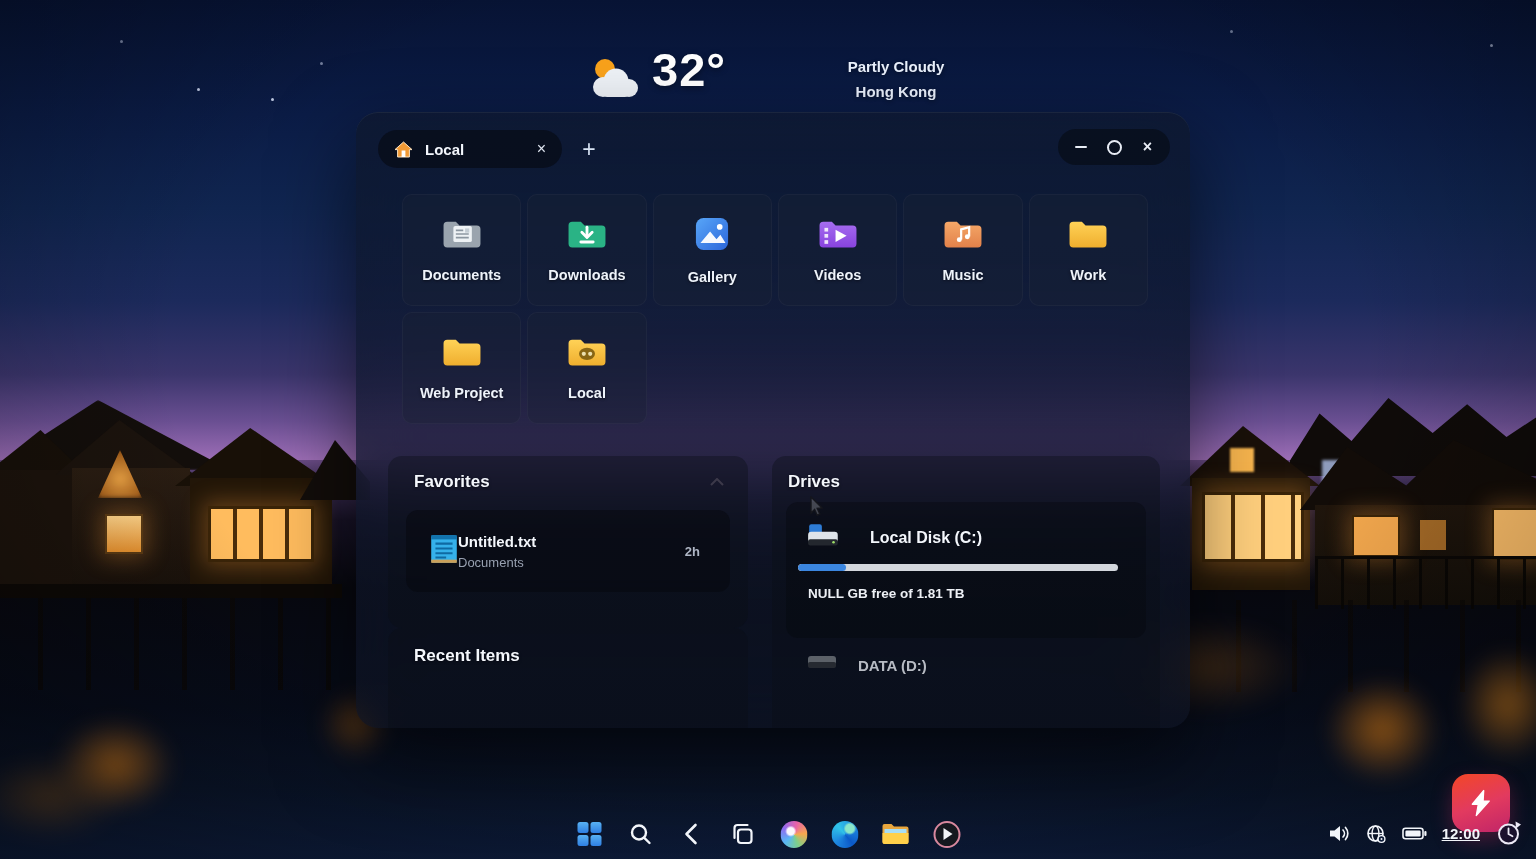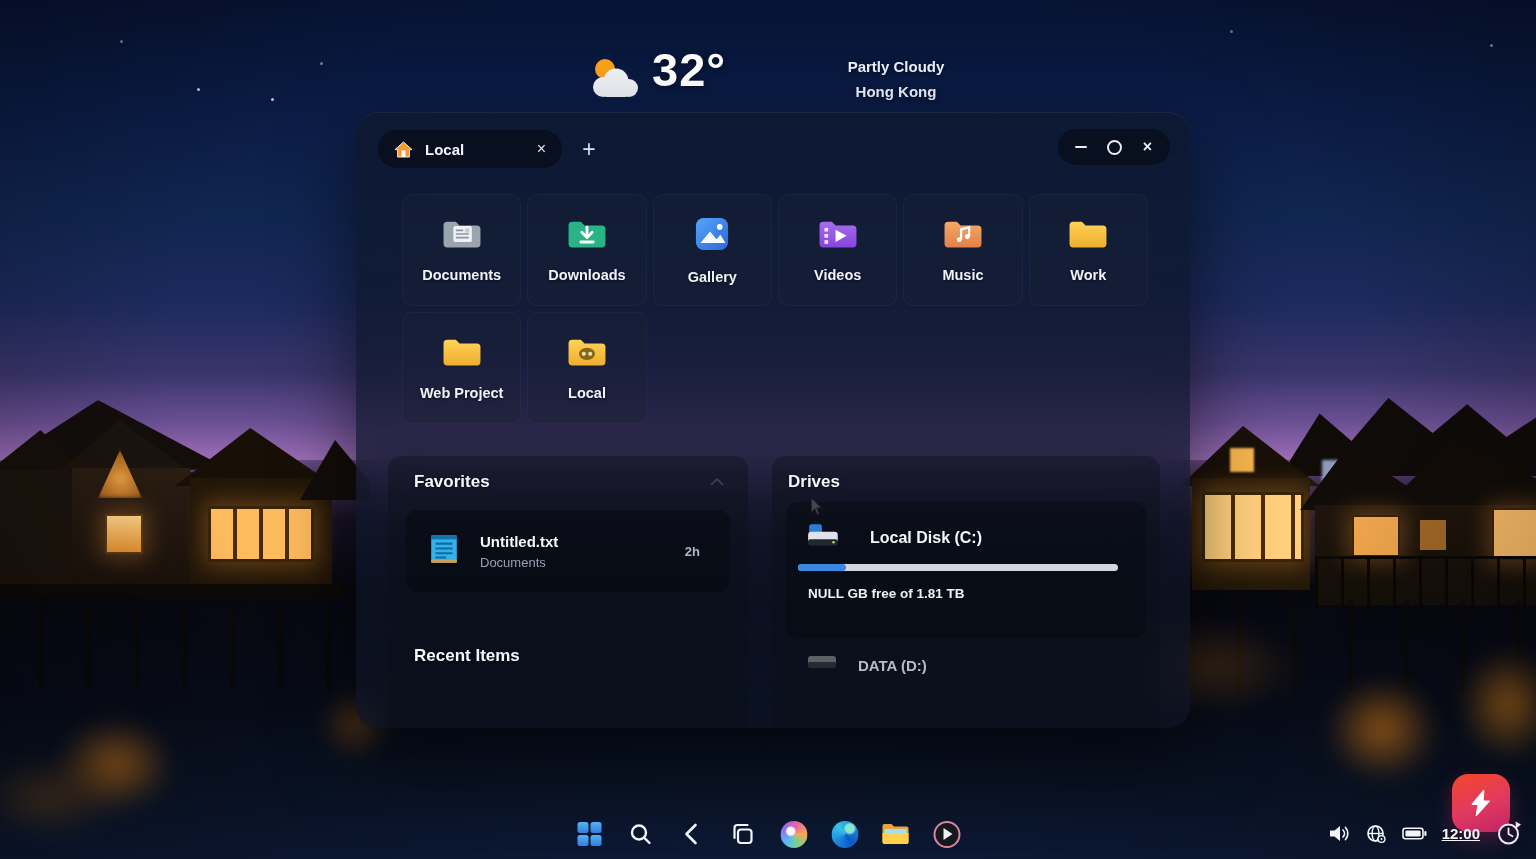--- a/index.html
+++ b/index.html
@@ -64,21 +64,21 @@
   .panel-title{font-size:17px;font-weight:700;color:#f4f7fc;
     text-shadow:0 1px 3px rgba(0,0,0,.5);}
   .fav-panel{left:32px;top:344px;width:360px;height:172px;}
   .recent-panel{left:32px;top:516px;width:360px;height:150px;}
   .drives-panel{left:416px;top:344px;width:388px;height:310px;}
   .fav-head{position:absolute;left:26px;top:16px;right:24px;display:flex;
     align-items:center;justify-content:space-between;}
   .fav-item{position:absolute;left:18px;top:54px;width:324px;height:82px;border-radius:12px;
     background:rgba(6,8,14,.50);display:flex;align-items:center;}
   .fav-ic{margin-left:24px;}
-  .fav-text{margin-left:22px;flex:1;}
+  .fav-text{flex:1;}
   .fav-name{font-size:15px;font-weight:700;color:#f4f7fc;}
   .fav-loc{font-size:13px;color:#98a1b0;margin-top:5px;}
   .fav-time{font-size:13px;font-weight:600;color:#aeb6c4;margin-right:30px;}
 
   .drives-title{position:absolute;left:16px;top:16px;}
   .drive-card{position:absolute;left:14px;top:46px;width:360px;height:136px;border-radius:12px;
     background:rgba(6,8,14,.38);}
   .drive-row{position:absolute;left:20px;top:20px;display:flex;align-items:center;gap:28px;}
   .drive-name{font-size:16px;font-weight:700;color:#f4f7fc;}
   .drive-bar{position:absolute;left:12px;top:62px;width:320px;height:7px;border-radius:4px;

